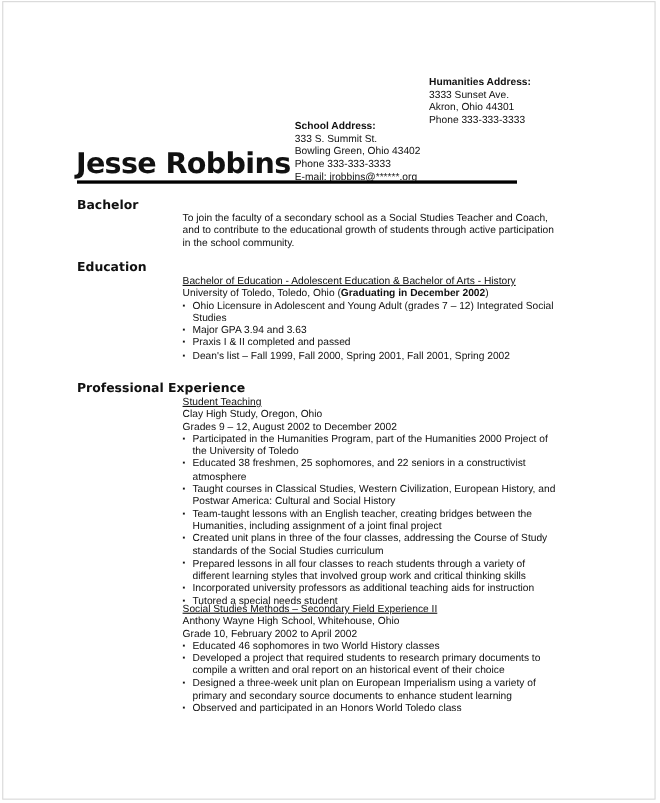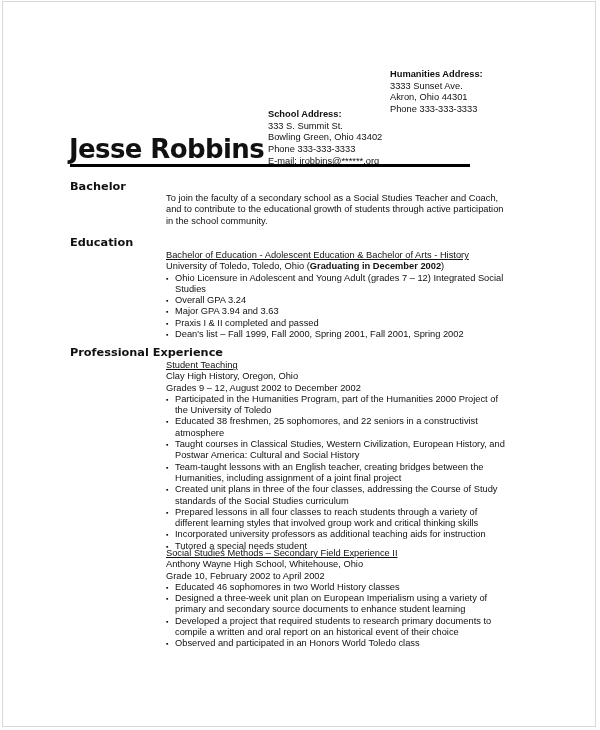--- a/index.html
+++ b/index.html
@@ -45,47 +45,46 @@
 
 <div class="sec" style="top:180px;">Bachelor</div>
 <div class="body" style="top:193px;">To join the faculty of a secondary school as a Social Studies Teacher and Coach, and to contribute to the educational growth of students through active participation in the school community.</div>
 
 <div class="sec" style="top:236px;">Education</div>
 <div class="body" style="top:250px;">
   <p class="u">Bachelor of Education - Adolescent Education &amp; Bachelor of Arts - History</p>
   <p><span>University of Toledo, Toledo, Ohio (</span><b>Graduating in December 2002</b><span>)</span></p>
   <ul>
     <li>Ohio Licensure in Adolescent and Young Adult (grades 7 – 12) Integrated Social Studies</li>
-    <li>Overall GPA 3.24</li>
     <li>Major GPA 3.94 and 3.63</li>
     <li>Praxis I &amp; II completed and passed</li>
     <li>Dean's list – Fall 1999, Fall 2000, Spring 2001, Fall 2001, Spring 2002</li>
   </ul>
 </div>
 
 <div class="sec" style="top:346px;text-align:center;">Professional Experience</div>
 <div class="body" style="top:360px;">
   <p class="u">Student Teaching</p>
-  <p>Clay High History, Oregon, Ohio</p>
+  <p>Clay High Study, Oregon, Ohio</p>
   <p>Grades 9 – 12, August 2002 to December 2002</p>
   <ul>
     <li>Participated in the Humanities Program, part of the Humanities 2000 Project of the University of Toledo</li>
     <li>Educated 38 freshmen, 25 sophomores, and 22 seniors in a constructivist atmosphere</li>
     <li>Taught courses in Classical Studies, Western Civilization, European History, and Postwar America: Cultural and Social History</li>
     <li>Team-taught lessons with an English teacher, creating bridges between the Humanities, including assignment of a joint final project</li>
     <li>Created unit plans in three of the four classes, addressing the Course of Study standards of the Social Studies curriculum</li>
     <li>Prepared lessons in all four classes to reach students through a variety of different learning styles that involved group work and critical thinking skills</li>
     <li>Incorporated university professors as additional teaching aids for instruction</li>
     <li>Tutored a special needs student</li>
   </ul>
 </div>
 
 <div class="body" style="top:548px;">
   <p class="u">Social Studies Methods – Secondary Field Experience II</p>
   <p>Anthony Wayne High School, Whitehouse, Ohio</p>
   <p>Grade 10, February 2002 to April 2002</p>
   <ul>
     <li>Educated 46 sophomores in two World History classes</li>
+    <li>Developed a project that required students to research primary documents to compile a written and oral report on an historical event of their choice</li>
     <li>Designed a three-week unit plan on European Imperialism using a variety of primary and secondary source documents to enhance student learning</li>
-    <li>Developed a project that required students to research primary documents to compile a written and oral report on an historical event of their choice</li>
     <li>Observed and participated in an Honors World Toledo class</li>
   </ul>
 </div>
 
 </body></html>

